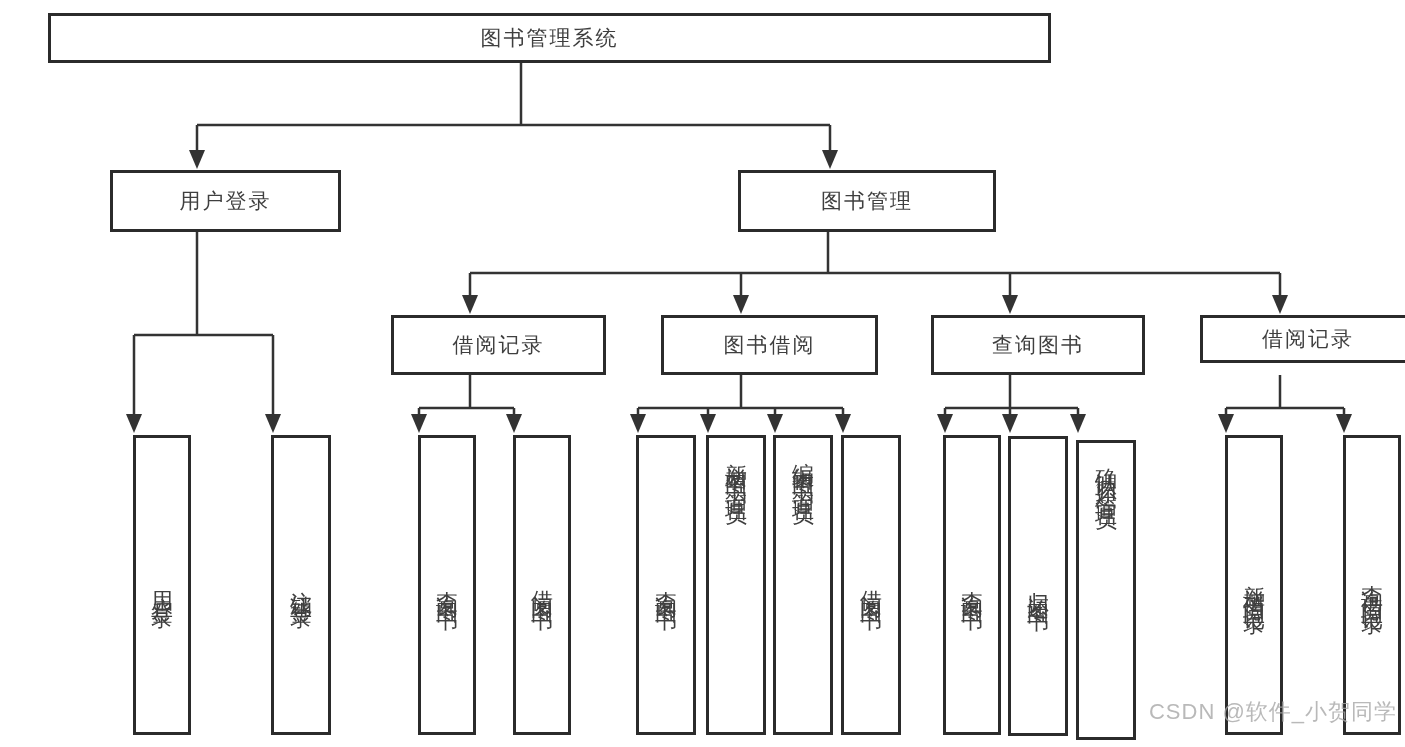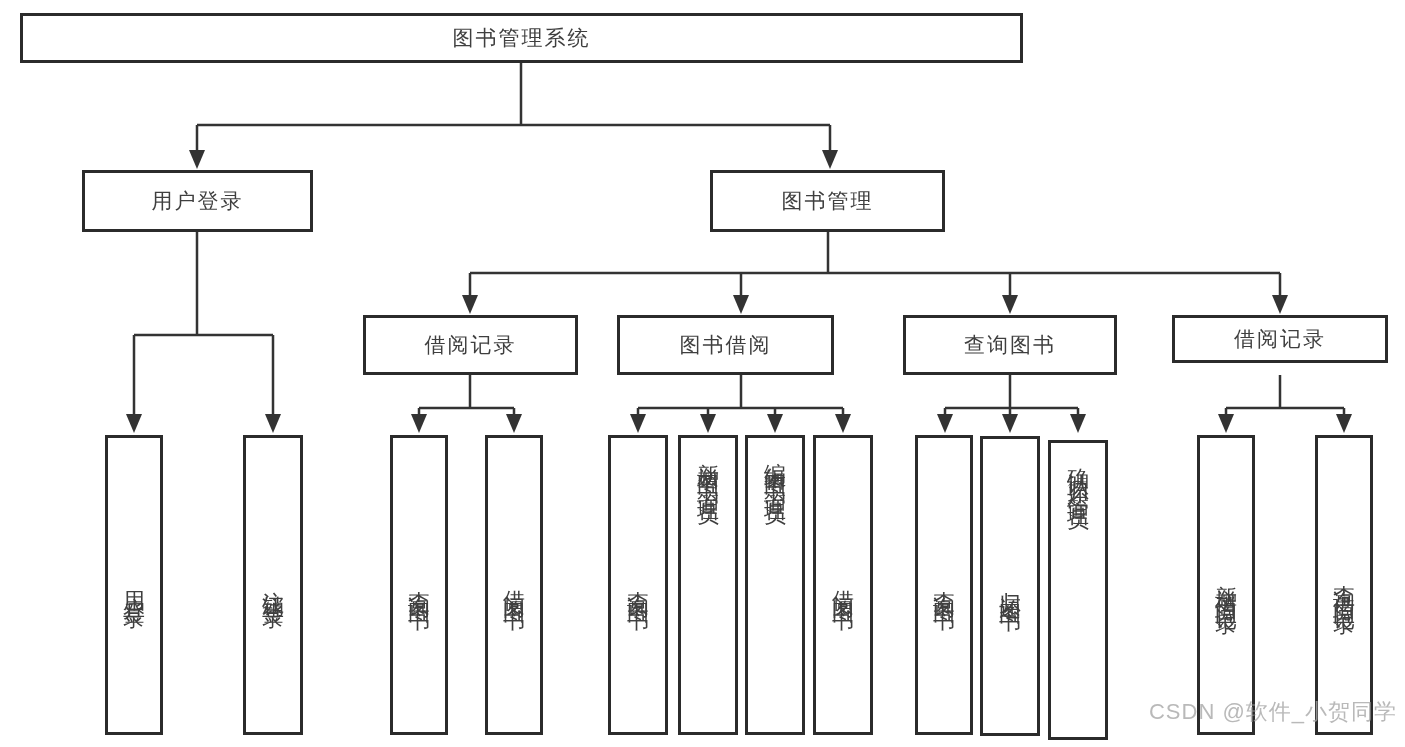--- a/index.html
+++ b/index.html
@@ -3,20 +3,21 @@
 <meta charset="utf-8">
 <style>
   html,body{margin:0;padding:0;background:#fff;}
   body{font-family:"Liberation Sans","DejaVu Sans",sans-serif;}
   #canvas{position:relative;width:1405px;height:747px;background:#fff;overflow:hidden;}
   #wires{position:absolute;left:0;top:0;z-index:1;}
   .node{
     position:absolute;z-index:2;background:#fff;border:3px solid #2b2b2b;
     box-sizing:border-box;display:flex;align-items:center;justify-content:center;
     color:#3f3f3f;
+    margin-left:28px;
   }
   .h-node span{font-size:21px;letter-spacing:2px;white-space:nowrap;}
   .leaf span{
     writing-mode:vertical-rl;text-orientation:mixed;
     font-size:22px;letter-spacing:6px;line-height:1;
   }
   .leaf.top{align-items:flex-start;}
   .leaf.top span{padding-top:7px;}
   .watermark{
     position:absolute;z-index:3;right:8px;bottom:20px;
@@ -68,28 +69,28 @@
     </g>
   </svg>
 
   <div class="node h-node" style="left:20px;top:13px;width:1003px;height:50px;">
     <span>图书管理系统</span>
   </div>
 
   <div class="node h-node" style="left:82px;top:170px;width:231px;height:62px;">
     <span>用户登录</span>
   </div>
-  <div class="node h-node" style="left:710px;top:170px;width:235px;height:62px;">
+  <div class="node h-node" style="left:710px;top:170px;width:258px;height:62px;">
     <span>图书管理</span>
   </div>
 
   <div class="node h-node" style="left:363px;top:315px;width:215px;height:60px;">
     <span>借阅记录</span>
   </div>
-  <div class="node h-node" style="left:617px;top:315px;width:217px;height:60px;">
+  <div class="node h-node" style="left:633px;top:315px;width:217px;height:60px;">
     <span>图书借阅</span>
   </div>
   <div class="node h-node" style="left:903px;top:315px;width:214px;height:60px;">
     <span>查询图书</span>
   </div>
   <div class="node h-node" style="left:1172px;top:315px;width:216px;height:48px;">
     <span>借阅记录</span>
   </div>
 
   <div class="node leaf" style="left:105px;top:435px;width:58px;height:300px;">

